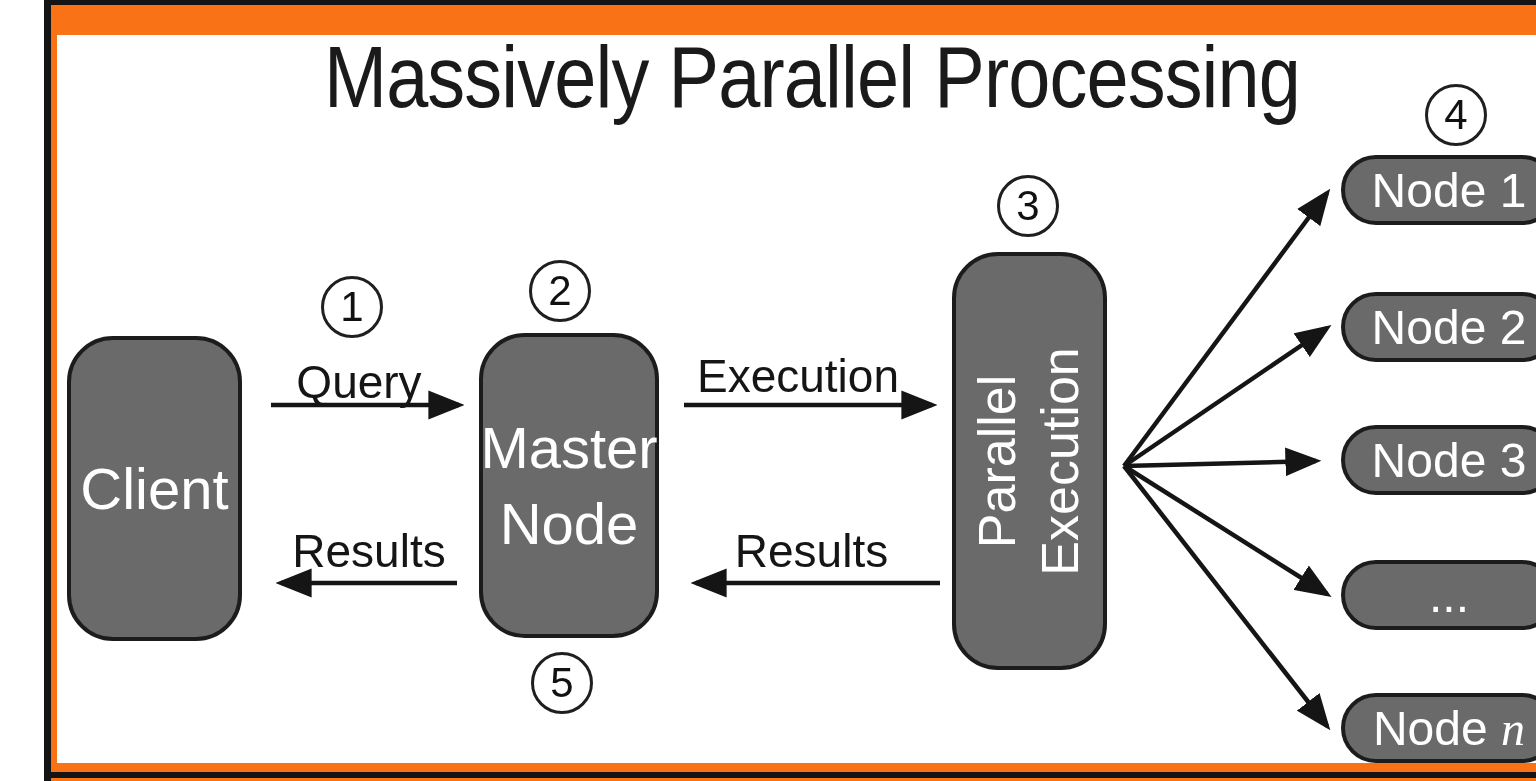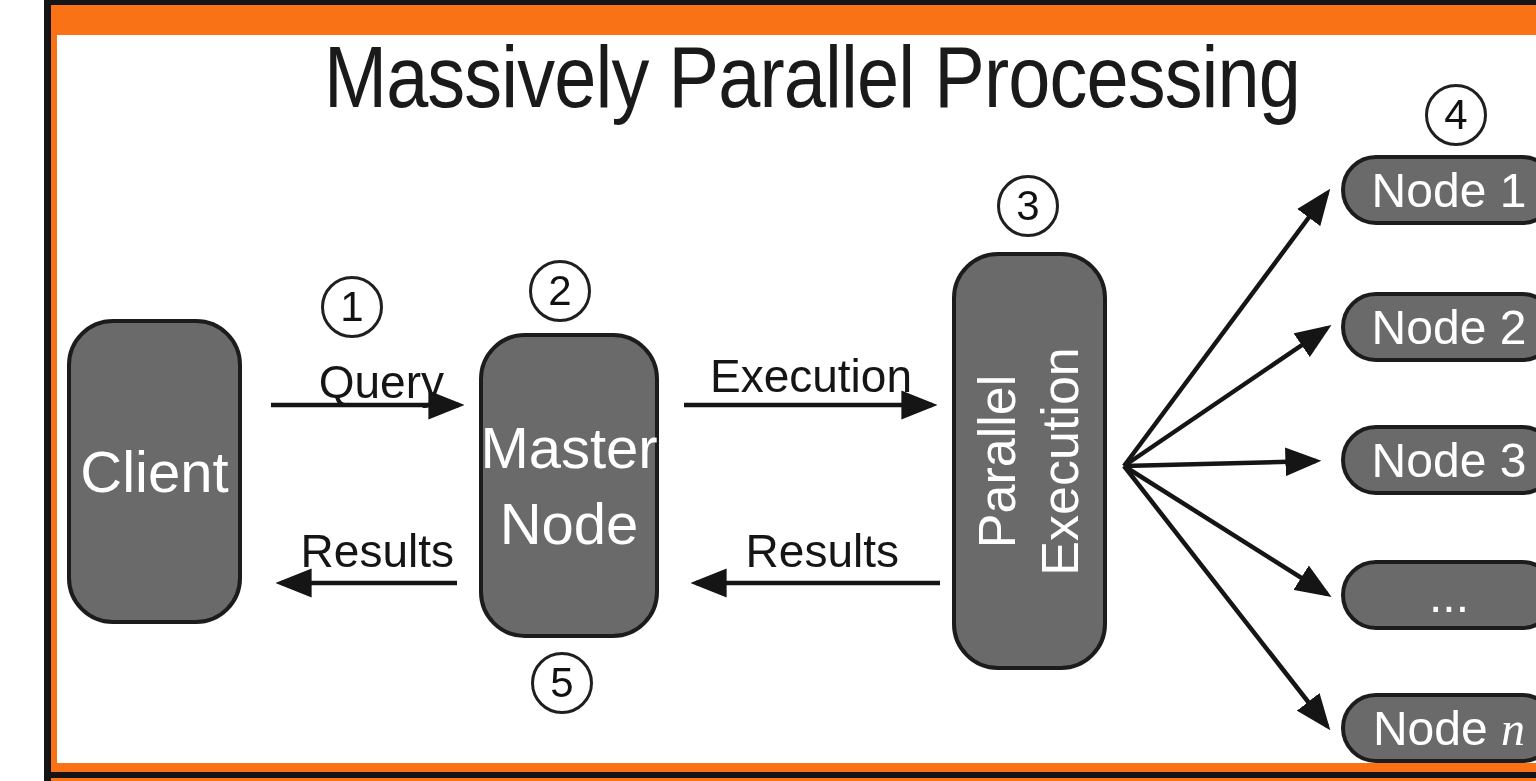--- a/index.html
+++ b/index.html
@@ -20,21 +20,21 @@
     text-align:center; white-space:nowrap;
     font-size:88px; color:#1a1a1a; letter-spacing:-1px;
     transform:scaleX(0.86); transform-origin:50% 50%;
   }
 
   .gbox {
     position:absolute; background:#6a6a6a; border:4px solid #1c1c1c;
     border-radius:46px; box-sizing:border-box; color:#ffffff;
     display:flex; align-items:center; justify-content:center; text-align:center;
   }
-  .client-box   { left:23px;  top:319px; width:175px; height:305px; font-size:58px; }
+  .client-box   { left:23px;  top:336px; width:175px; height:305px; font-size:58px; }
   .master-box   { left:435px; top:333px; width:180px; height:305px; font-size:58px; line-height:1.3; }
   .parallel-box { left:908px; top:252px; width:155px; height:418px; font-size:52px; line-height:1.22; }
   .vtext { transform:rotate(-90deg); width:418px; text-align:center; white-space:nowrap; }
 
   .pill {
     position:absolute; left:1297px; width:216px; height:70px;
     background:#6a6a6a; border:4px solid #1c1c1c; border-radius:37px;
     box-sizing:border-box; color:#ffffff; font-size:48px;
     display:flex; align-items:center; justify-content:center; white-space:pre;
   }
@@ -47,21 +47,21 @@
     border:3px solid #1f1f1f; border-radius:50%; background:#ffffff;
     display:flex; align-items:center; justify-content:center;
     font-size:42px; color:#111111;
   }
   .step-1 { left:277px;  top:276px; }
   .step-2 { left:485px;  top:260px; }
   .step-3 { left:953px;  top:175px; }
   .step-4 { left:1381px; top:84px;  }
   .step-5 { left:487px;  top:652px; }
 
-  .flow-label { position:absolute; font-size:46px; color:#151515; text-align:right; white-space:nowrap; }
+  .flow-label { position:absolute; font-size:46px; color:#151515; text-align:center; white-space:nowrap; }
   .query-label         { left:230px; top:355px; width:170px; }
   .execplan-label-1    { left:640px; top:349px; width:228px; }
   .execplan-label-2    { left:640px; top:408px; width:228px; }
   .results-left-label  { left:240px; top:524px; width:170px; }
   .results-right-label { left:680px; top:524px; width:175px; }
 
   .arrows { position:absolute; inset:0; }
   .arrow { stroke:#151515; stroke-width:4.5; }
 </style>
 </head>

